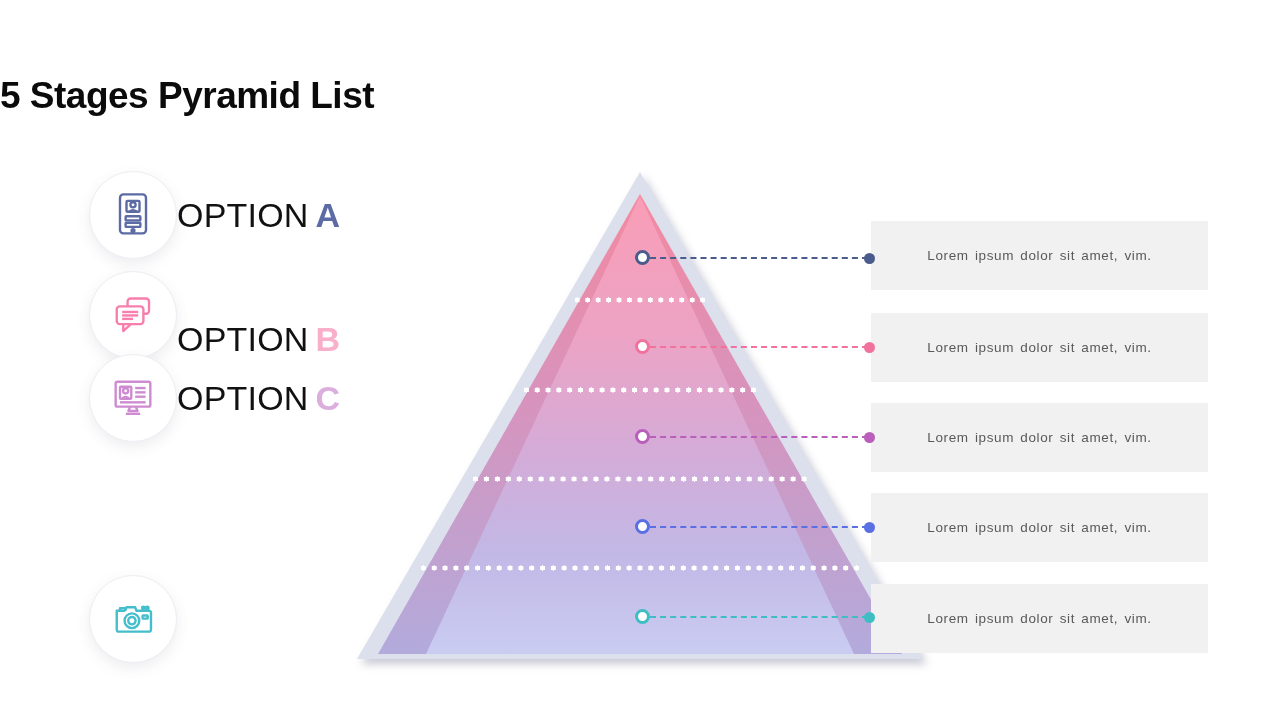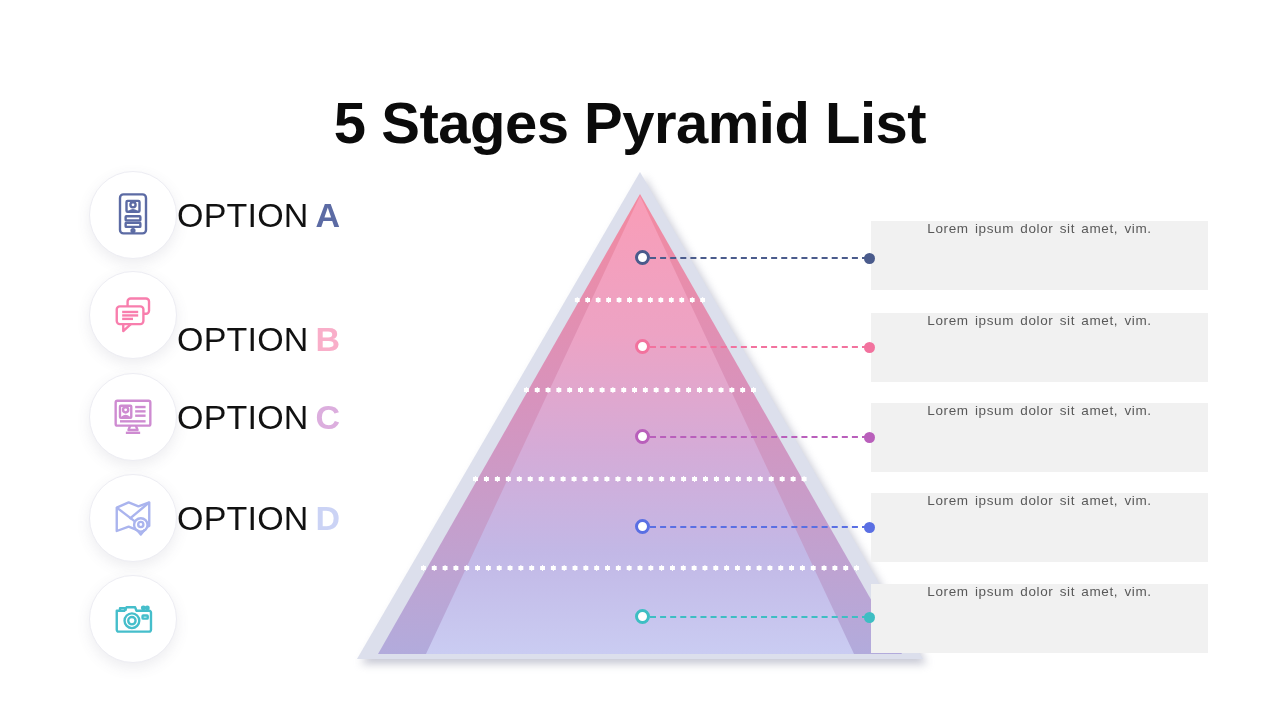--- a/index.html
+++ b/index.html
@@ -1,57 +1,57 @@
 <!DOCTYPE html>
 <html style="--pyr-outer: #dcdfec; --pyr-mid-top: #f4899f; --pyr-mid-bottom: #b2abdc; --pyr-top: #f99db7; --pyr-bottom: #caccf2; --box-bg: #f1f1f1; --text-gray: #595959;"><head>
 <meta charset="utf-8">
 <style>
   html,body{margin:0;padding:0;background:#fff;}
   #stage{position:relative;width:1280px;height:720px;overflow:hidden;background:#fff;
          font-family:"Liberation Sans", sans-serif;}
 
   
-  .title{position:absolute;left:0;top:50px;width:1260px;text-align:center;
-         font-size:58px;font-weight:700;color:#0b0b0b;letter-spacing:-0.5px;}
+  .title{position:absolute;left:0;top:50px;width:1260px;text-align:left;
+         font-size:37px;font-weight:700;color:#0b0b0b;letter-spacing:-0.5px;}
 
   
   .pyr-shadow-wrap{position:absolute;left:0;top:0;width:1280px;height:720px;
                    filter:drop-shadow(4px 5px 4px rgba(130,132,160,.45));z-index:1;}
   .tri{position:absolute;clip-path:polygon(50% 0,0 100%,100% 100%);}
   .tri-outer{left:357px;top:172px;width:566px;height:487px;background:var(--pyr-outer);}
   .tri-mid{left:378px;top:194px;width:524px;height:460px;z-index:1;
            background:linear-gradient(180deg,var(--pyr-mid-top) 0%,#d793bd 45%,var(--pyr-mid-bottom) 100%);}
   .tri-inner{left:426px;top:196px;width:428px;height:458px;z-index:1;
              background:linear-gradient(180deg,var(--pyr-top) 0%,#eda3c4 30%,#d5abd7 55%,#c2b8e6 78%,var(--pyr-bottom) 100%);}
   .dotrow{position:absolute;height:6px;z-index:3;
           background-image:radial-gradient(circle 2.6px at center,#fff 97%,rgba(255,255,255,0) 100%);
           background-size:10.8px 6px;background-repeat:round no-repeat;}
   .dotrow1{left:572px;top:297px;width:136px;}
   .dotrow2{left:521px;top:387px;width:238px;}
   .dotrow3{left:470px;top:476px;width:340px;}
   .dotrow4{left:418px;top:565px;width:444px;}
 
   
   .desc-box{position:absolute;left:871px;width:337px;height:69px;background:var(--box-bg);
-            display:flex;justify-content:center;z-index:2;}
+            display:flex;align-items:center;justify-content:center;z-index:2;}
   .desc-box span{font-size:13.5px;color:var(--text-gray);letter-spacing:0.6px;word-spacing:2px;}
   .box1{top:221px;} .box2{top:313px;} .box3{top:403px;} .box4{top:493px;} .box5{top:584px;}
 
   
   .connector{position:absolute;z-index:4;}
   .conn-line{position:absolute;left:650px;width:218px;height:0;border-top:2.5px dashed currentColor;}
   .conn-ring{position:absolute;left:635px;width:9px;height:9px;border:3.5px solid currentColor;
              border-radius:50%;background:#fff;}
   .conn-dot{position:absolute;left:864px;width:11px;height:11px;border-radius:50%;background:currentColor;}
   .conn .conn-line{top:-1px;} .conn .conn-ring{top:-8px;} .conn .conn-dot{top:-5px;}
   .conn1{top:258px;} .conn2{top:347px;} .conn3{top:437px;} .conn4{top:527px;} .conn5{top:617px;}
 
   
   .option{position:absolute;left:89px;height:88px;display:flex;align-items:center;z-index:2;}
-  .opt1{top:171px;} .opt2{top:271px;align-items:flex-end;} .opt3{top:373px;align-items:center;} .opt4{top:474px;} .opt5{top:575px;}
+  .opt1{top:171px;} .opt2{top:271px;align-items:flex-end;} .opt3{top:354px;align-items:center;} .opt4{top:474px;} .opt5{top:575px;}
   .opt-circle{width:86px;height:86px;border-radius:50%;background:#fff;border:1px solid #ededf3;
               box-shadow:0 5px 14px rgba(80,80,110,.10);display:flex;align-items:center;justify-content:center;}
   .opt-circle svg{width:52px;height:52px;}
   .opt-label{font-size:34px;color:#111;letter-spacing:0.2px;white-space:nowrap;}
   .opt-letter{font-weight:700;margin-left:7px;}
 </style>
 </head>
 <body>
 
 <div id="stage">
@@ -114,35 +114,20 @@
         <line x1="6" y1="14" x2="17.8" y2="14"></line>
         <path d="M10.7 16 L9.9 18 H14.1 L13.3 16"></path>
         <line x1="8.7" y1="19.3" x2="15.3" y2="19.3"></line>
       </svg>
     </div>
     <div class="opt-label">
       <span>OPTION</span><span class="opt-letter" style="color: rgb(220, 174, 222);">C</span>
     </div>
   </div>
 
-  <div class="option opt4">
-    <div class="opt-circle">
-      <svg viewBox="0 0 24 24" fill="none" stroke="currentColor" stroke-width="1.1" stroke-linejoin="round" style="color: rgb(170, 180, 238);">
-        <path d="M4.5 7.2 L10 4.8 L14.5 6.6 L19.5 4.8 V15.6 L14.5 17.8 L10 16 L4.5 18 Z"></path>
-        <line x1="4.5" y1="7.2" x2="14.2" y2="14.6"></line>
-        <line x1="19.5" y1="4.8" x2="10.4" y2="12.4"></line>
-        <circle cx="15.6" cy="15.2" r="3.1" fill="#fff"></circle>
-        <circle cx="15.6" cy="15" r="1.2"></circle>
-        <path d="M13.8 17.4 L15.6 19.6 L17.4 17.4"></path>
-      </svg>
-    </div>
-    <div class="opt-label">
-      <span>OPTION</span><span class="opt-letter" style="color: rgb(203, 211, 245);">D</span>
-    </div>
-  </div>
 
   <div class="option opt5">
     <div class="opt-circle">
       <svg viewBox="0 0 24 24" fill="none" stroke="currentColor" stroke-width="1.1" stroke-linejoin="round" style="color: rgb(69, 190, 203);">
         <path d="M4.5 8.2 H8 L9 6.6 H13 L13.6 8.2 H19.5 A0.8 0.8 0 0 1 20.3 9 V17 A0.8 0.8 0 0 1 19.5 17.8 H5.3 A0.8 0.8 0 0 1 4.5 17 Z"></path>
         <path d="M6 8.2 V7 H8.6 V8.2"></path>
         <circle cx="11.5" cy="12.8" r="3.4"></circle>
         <circle cx="11.5" cy="12.8" r="1.7"></circle>
         <circle cx="16.8" cy="6.9" r="0.6"></circle>
         <circle cx="18.6" cy="6.9" r="0.6"></circle>

